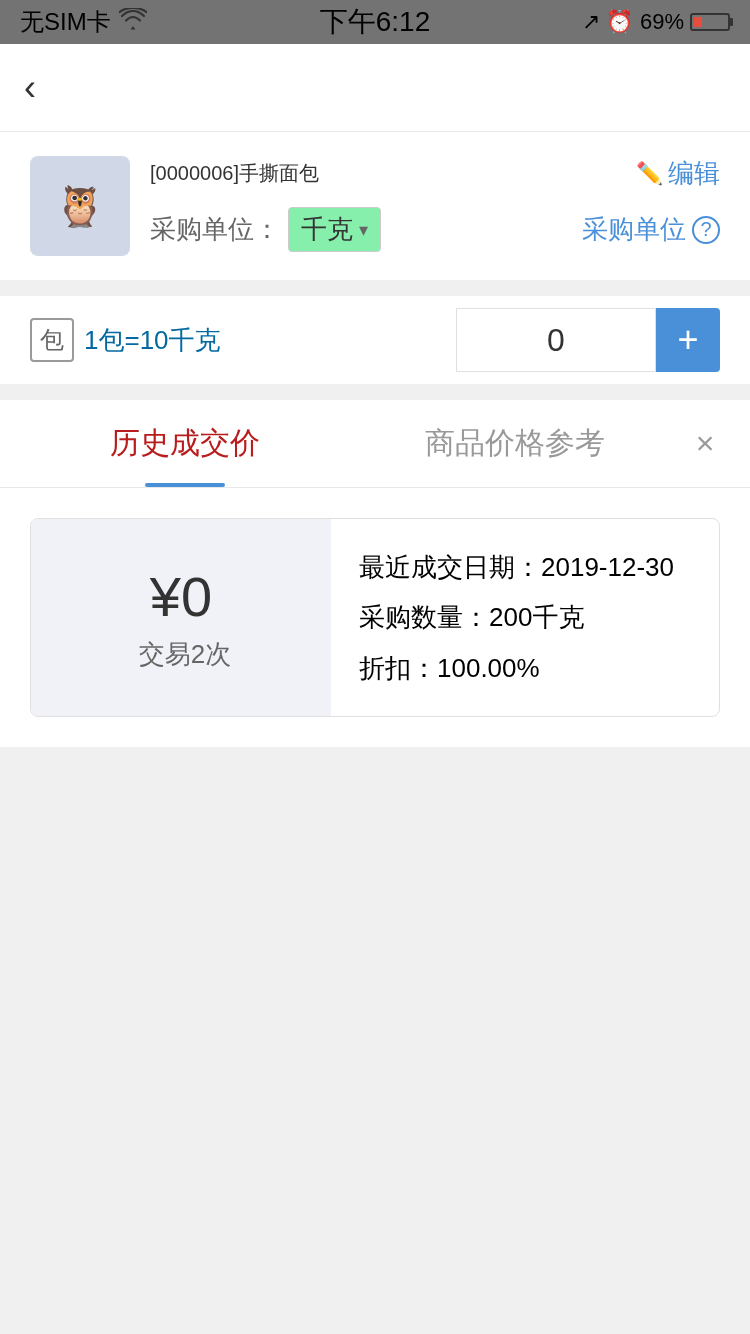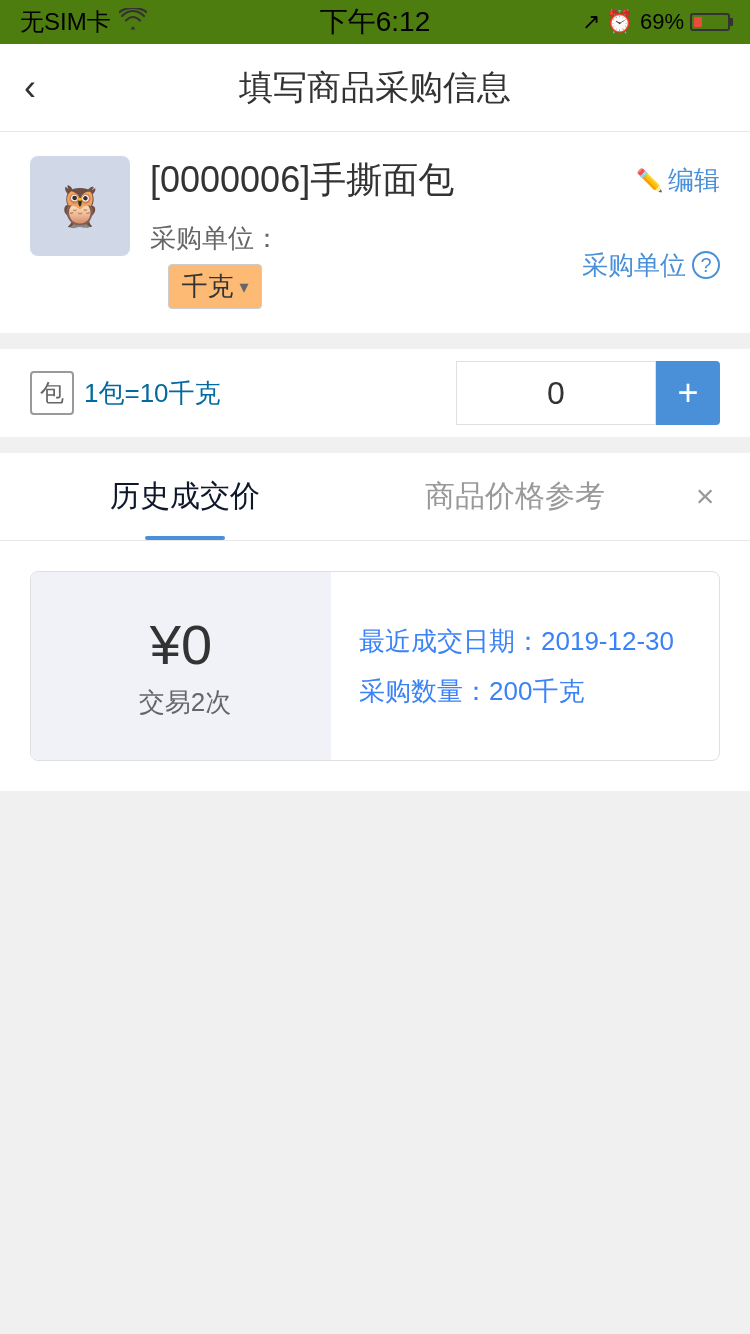--- a/index.html
+++ b/index.html
@@ -8,21 +8,21 @@
       width: 750px;
       min-height: 1334px;
       font-family: -apple-system, "PingFang SC", "Helvetica Neue", Arial, sans-serif;
       background: #f0f0f0;
       overflow-x: hidden;
     }
 
     
     .status-bar {
       height: 44px;
-      background: #4d7c0f;
+      background: #737373;
       display: flex;
       align-items: center;
       justify-content: space-between;
       padding: 0 20px;
       font-size: 26px;
       font-weight: 500;
     }
     .status-left {
       display: flex;
       align-items: center;
@@ -124,21 +124,21 @@
     .product-info {
       flex: 1;
     }
     .product-header {
       display: flex;
       align-items: center;
       justify-content: space-between;
       margin-bottom: 16px;
     }
     .product-name {
-      font-size: 36px;
+      font-size: 20px;
       color: #333;
       font-weight: 500;
     }
     .edit-link {
       display: flex;
       align-items: center;
       gap: 4px;
       color: #4a90d9;
       font-size: 26px;
     }
@@ -156,21 +156,21 @@
     }
     .unit-select {
       display: inline-flex;
       align-items: center;
       gap: 6px;
       border: 1px solid #ccc;
       border-radius: 4px;
       padding: 4px 12px;
       font-size: 26px;
       color: #333;
-      background: #fdba74;
+      background: #86efac;
       cursor: pointer;
     }
     .unit-arrow {
       font-size: 18px;
       color: #666;
     }
     .price-ref {
       display: flex;
       align-items: center;
       gap: 6px;
@@ -277,21 +277,21 @@
       justify-content: center;
       height: 100%;
       cursor: pointer;
       position: relative;
     }
     .tab-label {
       font-size: 30px;
       color: #999;
     }
     .tab-label.active {
-      color: #0f172a;
+      color: #b91c1c;
     }
     .tab-indicator {
       position: absolute;
       bottom: 0;
       height: 4px;
       width: 80px;
       background: #4a90d9;
       border-radius: 2px;
     }
     .tab-close {
@@ -338,21 +338,21 @@
     .card-right {
       flex: 1;
       padding: 30px 28px;
       display: flex;
       flex-direction: column;
       gap: 14px;
       justify-content: center;
     }
     .card-detail-row {
       font-size: 26px;
-      color: #3b82f6;
+      color: #000000;
       line-height: 1.4;
     }
 
     
     .page-bg {
       flex: 1;
       background: #f0f0f0;
       min-height: 400px;
     }
   </style>
@@ -379,37 +379,36 @@
     <div class="battery">
       <div class="battery-body">
         <div class="battery-fill"></div>
       </div>
     </div>
   </div>
 </div>
 
 <div class="nav-bar">
   <div class="nav-back">‹</div>
-  <div class="nav-title">填写商品采购信息</div>
 </div>
 
 <div class="product-section">
   <div class="product-thumb">
     <span class="product-thumb-icon">🦉</span>
   </div>
   <div class="product-info">
     <div class="product-header">
       <span class="product-name">[0000006]手撕面包</span>
       <div class="edit-link">
         <span class="edit-icon">✏️</span>
         <span>编辑</span>
       </div>
     </div>
     <div class="product-unit-row">
-      <div style="display:flex;align-items:center;gap:8px;flex-direction:column;">
+      <div style="display:flex;align-items:center;gap:8px;">
         <span class="unit-label">采购单位：</span>
         <div class="unit-select">
           <span>千克</span>
           <span class="unit-arrow">▾</span>
         </div>
       </div>
       <div class="price-ref">
         <span>采购单位</span>
         <div class="price-ref-icon">?</div>
       </div>
@@ -452,18 +451,21 @@
         <span class="card-price">¥0</span>
         <span class="card-transactions">交易2次</span>
       </div>
       <div class="card-right">
         <div class="card-detail-row">
           <span>最近成交日期：</span><span>2019-12-30</span>
         </div>
         <div class="card-detail-row">
           <span>采购数量：</span><span>200千克</span>
         </div>
+        <div class="card-detail-row">
+          <span>折扣：</span><span>100.00%</span>
+        </div>
       </div>
     </div>
   </div>
 </div>
 
 <div class="page-bg"></div>
 
 </body></html>

